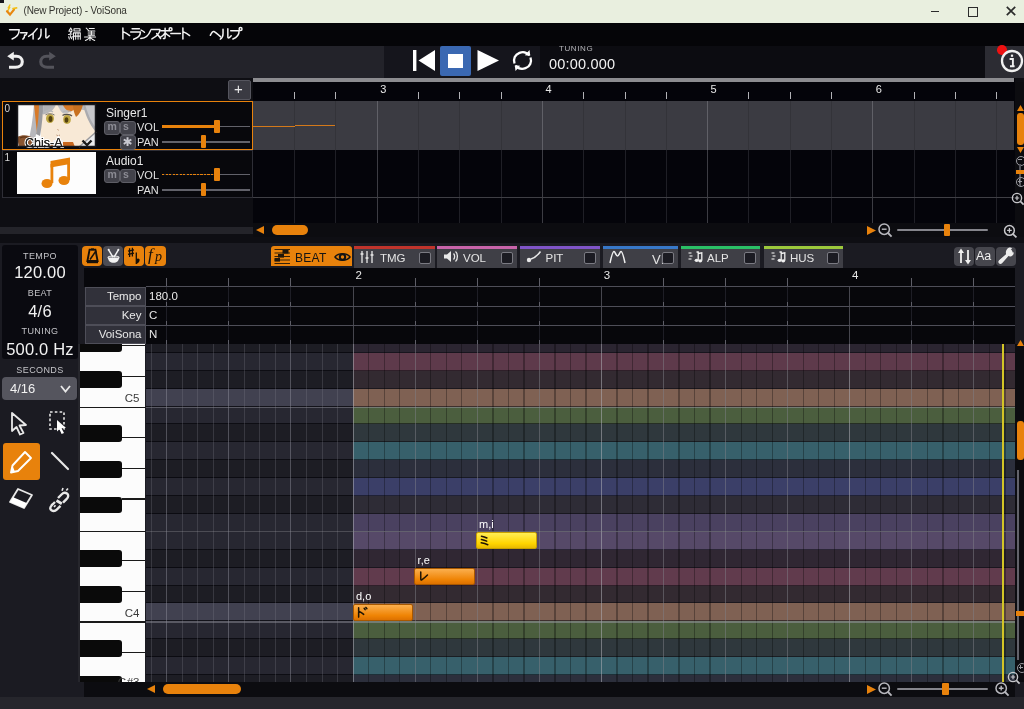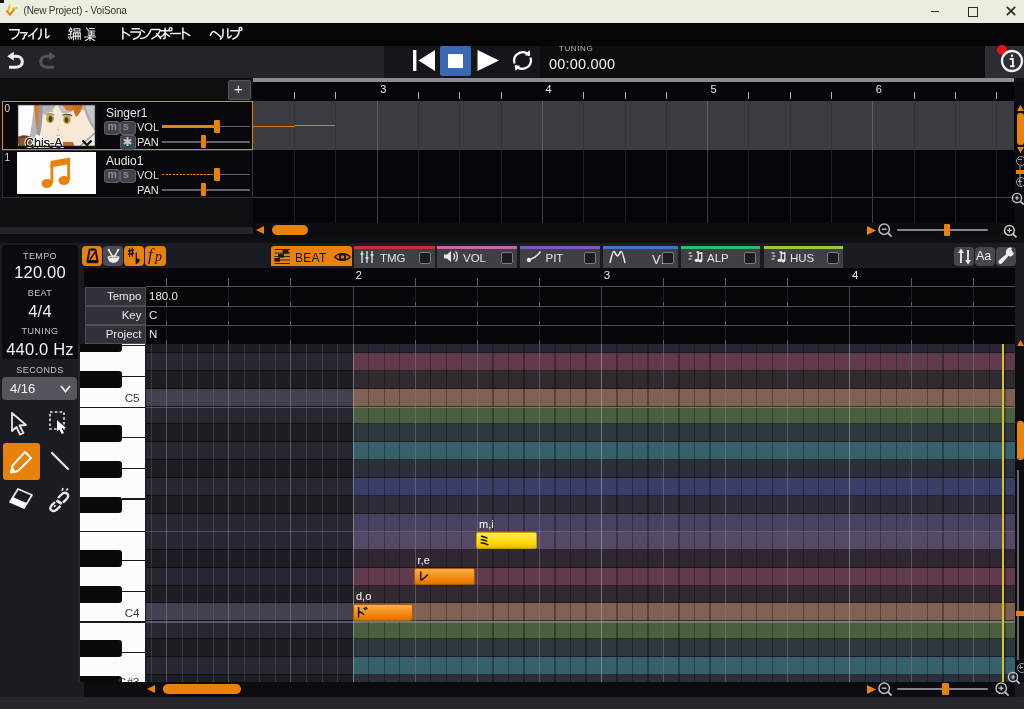--- a/index.html
+++ b/index.html
@@ -298,23 +298,23 @@
 <div class="a" style="left:162px;top:173.7px;width:55px;height:1.8px;background:repeating-linear-gradient(90deg,#e8820c 0 2px,#2a2a30 2px 3.5px)"></div>
 <div class="a" style="left:217px;top:173.7px;width:33px;height:1.8px;background:#62626a"></div>
 <div class="a" style="left:214px;top:167.5px;width:5.5px;height:13px;background:#e8820c;border-radius:1px"></div>
 <div class="tx" style="left:137px;top:184px;font-size:11px;color:#e0e0e0">PAN</div>
 <div class="a" style="left:162px;top:189.2px;width:88px;height:1.8px;background:#62626a"></div>
 <div class="a" style="left:200.5px;top:183px;width:5.5px;height:13px;background:#e8820c;border-radius:1px"></div>
 <div class="a" style="left:2px;top:245px;width:75.5px;height:114px;background:#0a0a10;border-radius:3px"></div>
 <div class="tx" style="left:0;top:250.5px;width:80px;text-align:center;font-size:9px;letter-spacing:0.4px;color:#c4c4c8;font-weight:normal">TEMPO</div>
 <div class="tx" style="left:0;top:263.0px;width:80px;text-align:center;font-size:16.5px;letter-spacing:0.2px;color:#f2f2f2;font-weight:normal">120.00</div>
 <div class="tx" style="left:0;top:287.5px;width:80px;text-align:center;font-size:9px;letter-spacing:0.4px;color:#c4c4c8;font-weight:normal">BEAT</div>
-<div class="tx" style="left:0;top:302.0px;width:80px;text-align:center;font-size:16.5px;letter-spacing:0.2px;color:#f2f2f2;font-weight:normal">4/4</div>
+<div class="tx" style="left:0;top:302.0px;width:80px;text-align:center;font-size:16.5px;letter-spacing:0.2px;color:#f2f2f2;font-weight:normal">4/6</div>
 <div class="tx" style="left:0;top:325.5px;width:80px;text-align:center;font-size:9px;letter-spacing:0.4px;color:#c4c4c8;font-weight:normal">TUNING</div>
-<div class="tx" style="left:0;top:339.5px;width:80px;text-align:center;font-size:16.5px;letter-spacing:0.2px;color:#f2f2f2;font-weight:normal">440.0 Hz</div>
+<div class="tx" style="left:0;top:339.5px;width:80px;text-align:center;font-size:16.5px;letter-spacing:0.2px;color:#f2f2f2;font-weight:normal">500.0 Hz</div>
 <div class="tx" style="left:0;top:364.5px;width:80px;text-align:center;font-size:9px;letter-spacing:0.4px;color:#c4c4c8;font-weight:normal">SECONDS</div>
 <div class="a" style="left:2px;top:377px;width:75px;height:23px;background:#55555e;border-radius:4px"></div>
 <div class="tx" style="left:10px;top:381px;font-size:13px;color:#f2f2f2">4/16</div>
 <svg class="a" style="left:60px;top:385px" width="11" height="8" viewBox="0 0 11 8">
       <path d="M1 1 L5.5 6.5 L10 1" fill="none" stroke="#e8e8e8" stroke-width="1.8"></path>
     </svg>
 <div class="a" style="left:2.5px;top:442.5px;width:37px;height:37px;background:#e8820c;border-radius:3px"></div>
 <svg class="a" style="left:10px;top:412px" width="22" height="24" viewBox="0 0 22 24">
 <path d="M2 1 L16 13 L9.5 13.5 L13.5 21 L10 22.5 L6.5 15 L2 19 Z" fill="none" stroke="#e8e8e8" stroke-width="1.8" stroke-linejoin="round"></path>
     </svg>
@@ -543,21 +543,21 @@
 <div class="a" style="left:787.0px;top:339.6px;width:1px;height:4px;background:#5e5e68"></div>
 <div class="a" style="left:911.2px;top:339.6px;width:1px;height:4px;background:#5e5e68"></div>
 <div class="a" style="left:973.2px;top:339.6px;width:1px;height:4px;background:#5e5e68"></div>
 <div class="a" style="left:84.5px;top:287.0px;width:61px;height:19px;background:#31313a;border:1px solid #4e4e58;box-sizing:border-box;text-align:right"></div>
 <div class="tx" style="left:84.5px;top:290.0px;width:57px;text-align:right;font-size:11.5px;color:#e8e8e8">Tempo</div>
 <div class="tx" style="left:149px;top:290.0px;font-size:11.5px;color:#e8e8e8">180.0</div>
 <div class="a" style="left:84.5px;top:306.0px;width:61px;height:19px;background:#31313a;border:1px solid #4e4e58;box-sizing:border-box;text-align:right"></div>
 <div class="tx" style="left:84.5px;top:309.0px;width:57px;text-align:right;font-size:11.5px;color:#e8e8e8">Key</div>
 <div class="tx" style="left:149px;top:309.0px;font-size:11.5px;color:#e8e8e8">C</div>
 <div class="a" style="left:84.5px;top:325.0px;width:61px;height:19px;background:#31313a;border:1px solid #4e4e58;box-sizing:border-box;text-align:right"></div>
-<div class="tx" style="left:84.5px;top:328.0px;width:57px;text-align:right;font-size:11.5px;color:#e8e8e8">Project</div>
+<div class="tx" style="left:84.5px;top:328.0px;width:57px;text-align:right;font-size:11.5px;color:#e8e8e8">VoiSona</div>
 <div class="tx" style="left:149px;top:328.0px;font-size:11.5px;color:#e8e8e8">N</div>
 <div class="a" style="left:145.5px;top:344.3px;width:207.0px;height:337.7px;overflow:hidden;background:#1a1a21">
 <div class="a" style="left:0;top:-9.3px;width:100%;height:17.9px;background:#1d1d24;box-sizing:border-box;border-bottom:1px solid rgba(8,8,12,0.8)"></div>
 <div class="a" style="left:0;top:8.6px;width:100%;height:17.9px;background:#272731;box-sizing:border-box;border-bottom:1px solid rgba(8,8,12,0.8)"></div>
 <div class="a" style="left:0;top:26.5px;width:100%;height:17.9px;background:#1d1d24;box-sizing:border-box;border-bottom:1px solid rgba(8,8,12,0.8)"></div>
 <div class="a" style="left:0;top:44.4px;width:100%;height:17.9px;background:#414150;box-sizing:border-box;border-bottom:1px solid rgba(8,8,12,0.8)"></div>
 <div class="a" style="left:0;top:62.3px;width:100%;height:17.9px;background:#272731;box-sizing:border-box;border-bottom:1px solid rgba(8,8,12,0.8)"></div>
 <div class="a" style="left:0;top:80.2px;width:100%;height:17.9px;background:#1d1d24;box-sizing:border-box;border-bottom:1px solid rgba(8,8,12,0.8)"></div>
 <div class="a" style="left:0;top:98.1px;width:100%;height:17.9px;background:#272731;box-sizing:border-box;border-bottom:1px solid rgba(8,8,12,0.8)"></div>
 <div class="a" style="left:0;top:116.0px;width:100%;height:17.9px;background:#1d1d24;box-sizing:border-box;border-bottom:1px solid rgba(8,8,12,0.8)"></div>

